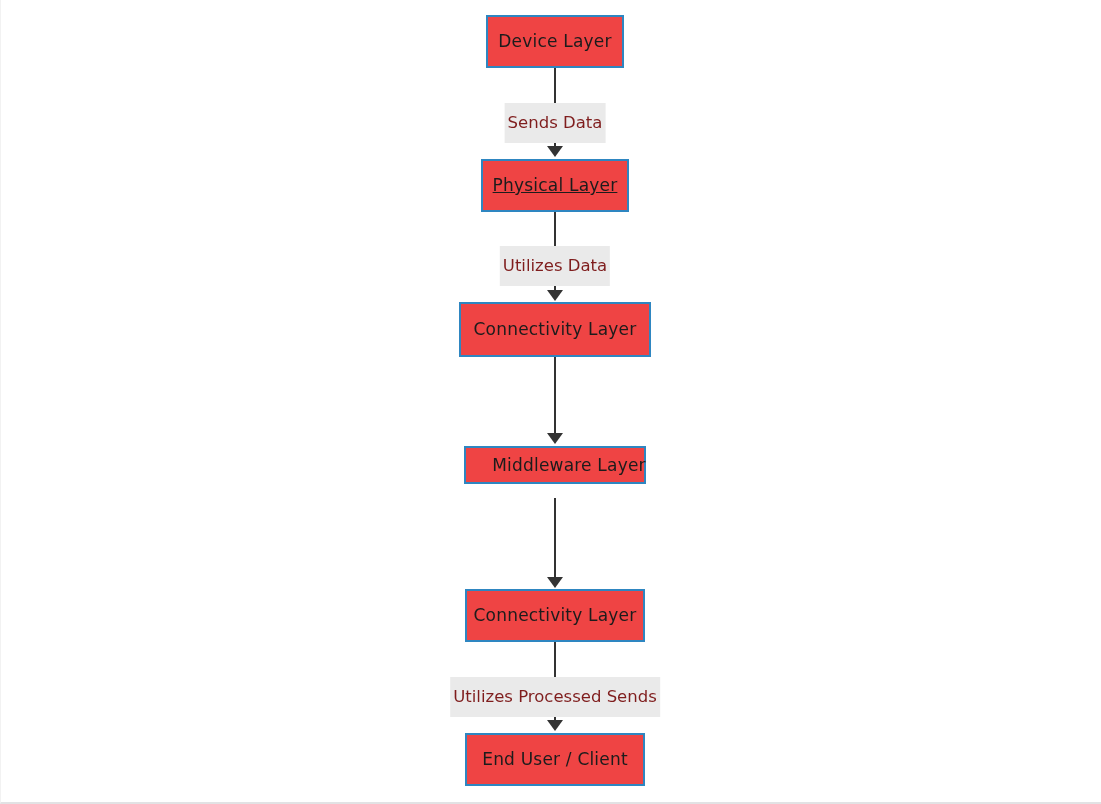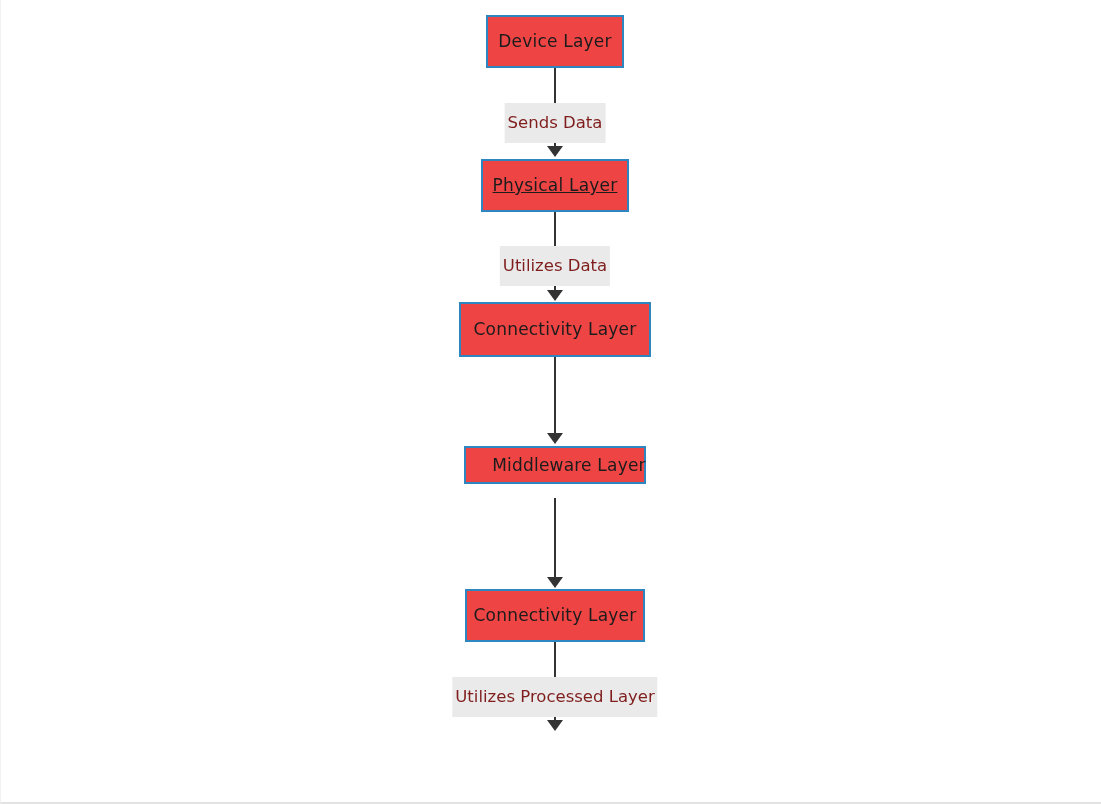--- a/index.html
+++ b/index.html
@@ -95,27 +95,28 @@
     <div class="edge-label" style="left:554px; top:246px;">Utilizes Data</div>
 
     <div class="edge-line" style="left:553px; top:354px; height:80px;"></div>
     <div class="arrowhead" style="left:546px; top:433px;"></div>
 
     <div class="edge-line" style="left:553px; top:498px; height:80px;"></div>
     <div class="arrowhead" style="left:546px; top:577px;"></div>
 
     <div class="edge-line" style="left:553px; top:641px; height:80px;"></div>
     <div class="arrowhead" style="left:546px; top:720px;"></div>
-    <div class="edge-label" style="left:554px; top:677px;">Utilizes Processed Layer</div>
+    <div class="edge-label" style="left:554px; top:677px;">Utilizes Processed Sends</div>
 
     <div class="node" style="left:485px; top:15px; width:138px; height:53px;">Device Layer</div>
 
     <div class="node" style="left:480px; top:159px; width:148px; height:53px;text-decoration:underline;">Physical Layer</div>
 
     <div class="node" style="left:458px; top:302px; width:192px; height:55px;">Connectivity Layer</div>
 
     <div class="node" style="left:463px; top:446px; width:182px; height:38px;padding-left:28px;">Middleware Layer</div>
 
     <div class="node" style="left:464px; top:589px; width:180px; height:53px;">Connectivity Layer</div>
 
+    <div class="node" style="left:464px; top:733px; width:180px; height:53px;">End User / Client</div>
 
   </div>
 </div>
 
 </body></html>

